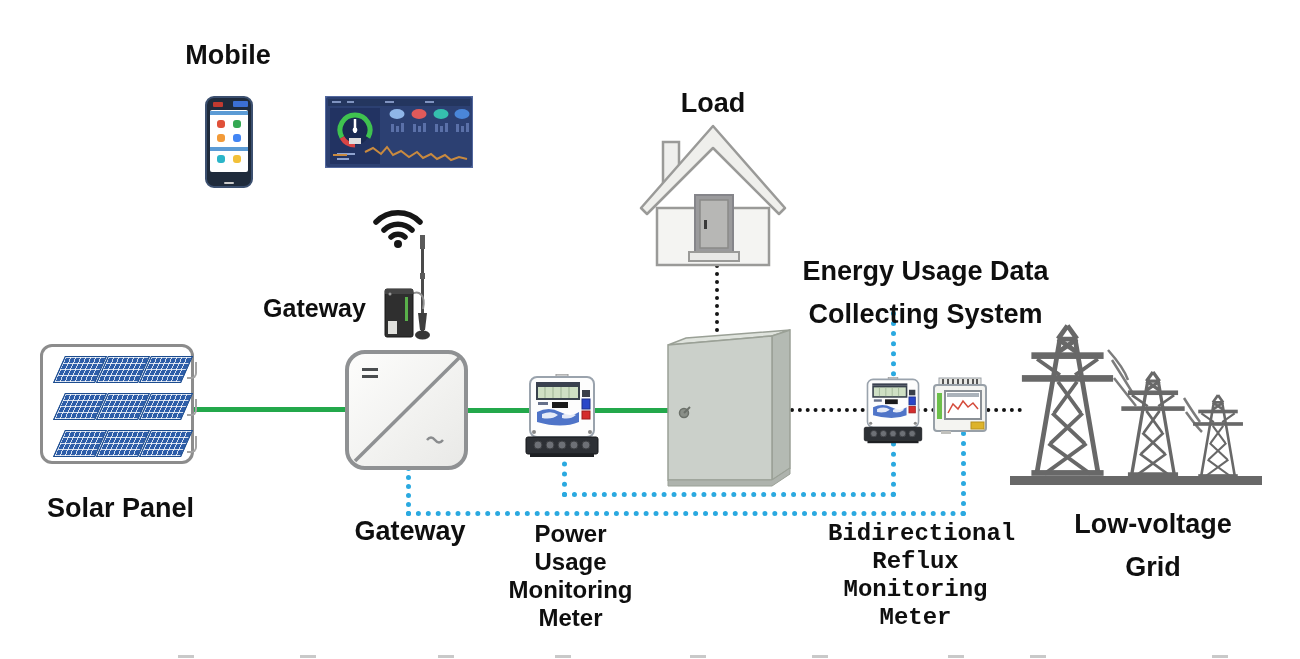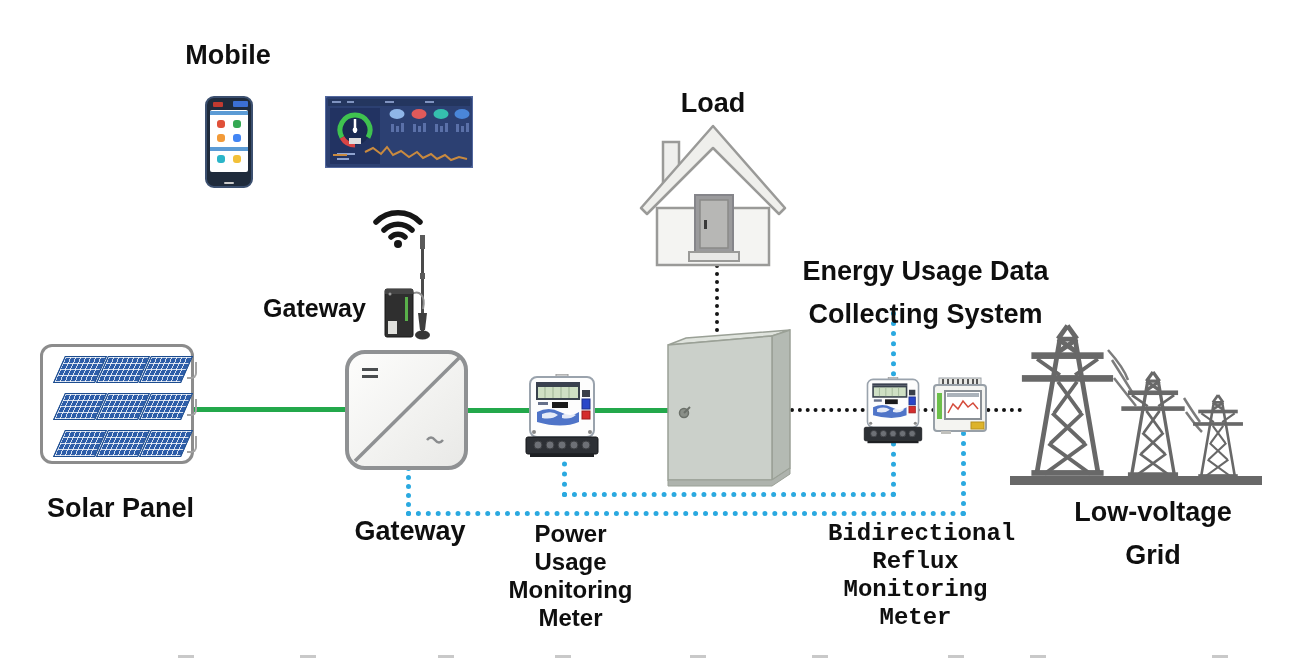--- a/index.html
+++ b/index.html
@@ -59,21 +59,21 @@
   <div class="lbl lbl-big" style="left:18px;top:493px;width:205px;">Solar Panel</div>
   <div class="lbl lbl-big" style="left:330px;top:516px;width:160px;">Gateway</div>
   <div class="lbl lbl-mid" style="left:503px;top:520px;width:135px;">Power
 Usage
 Monitoring
 Meter</div>
   <div class="lbl lbl-mid" style="left:828px;top:520px;width:175px;font-family:Liberation Mono, monospace;">Bidirectional
 Reflux
 Monitoring
 Meter</div>
-  <div class="lbl lbl-big" style="left:1048px;top:491px;width:210px;line-height:43px;">Low-voltage
+  <div class="lbl lbl-big" style="left:1048px;top:503px;width:210px;line-height:43px;">Low-voltage
 Grid</div>
 
   <div class="line green" style="left:194px;top:407px;width:152px;"></div>
   <div class="line green" style="left:459px;top:408px;width:212px;"></div>
 
   <div class="line dot-v-blk" style="left:715px;top:264px;height:76px;"></div>
   <div class="line dot-h-blk" style="left:790px;top:408px;width:232px;"></div>
 
   <div class="line dot-v-blu" style="left:891px;top:311px;height:186px;"></div>
   <div class="line dot-v-blu" style="left:562px;top:441px;height:56px;"></div>

